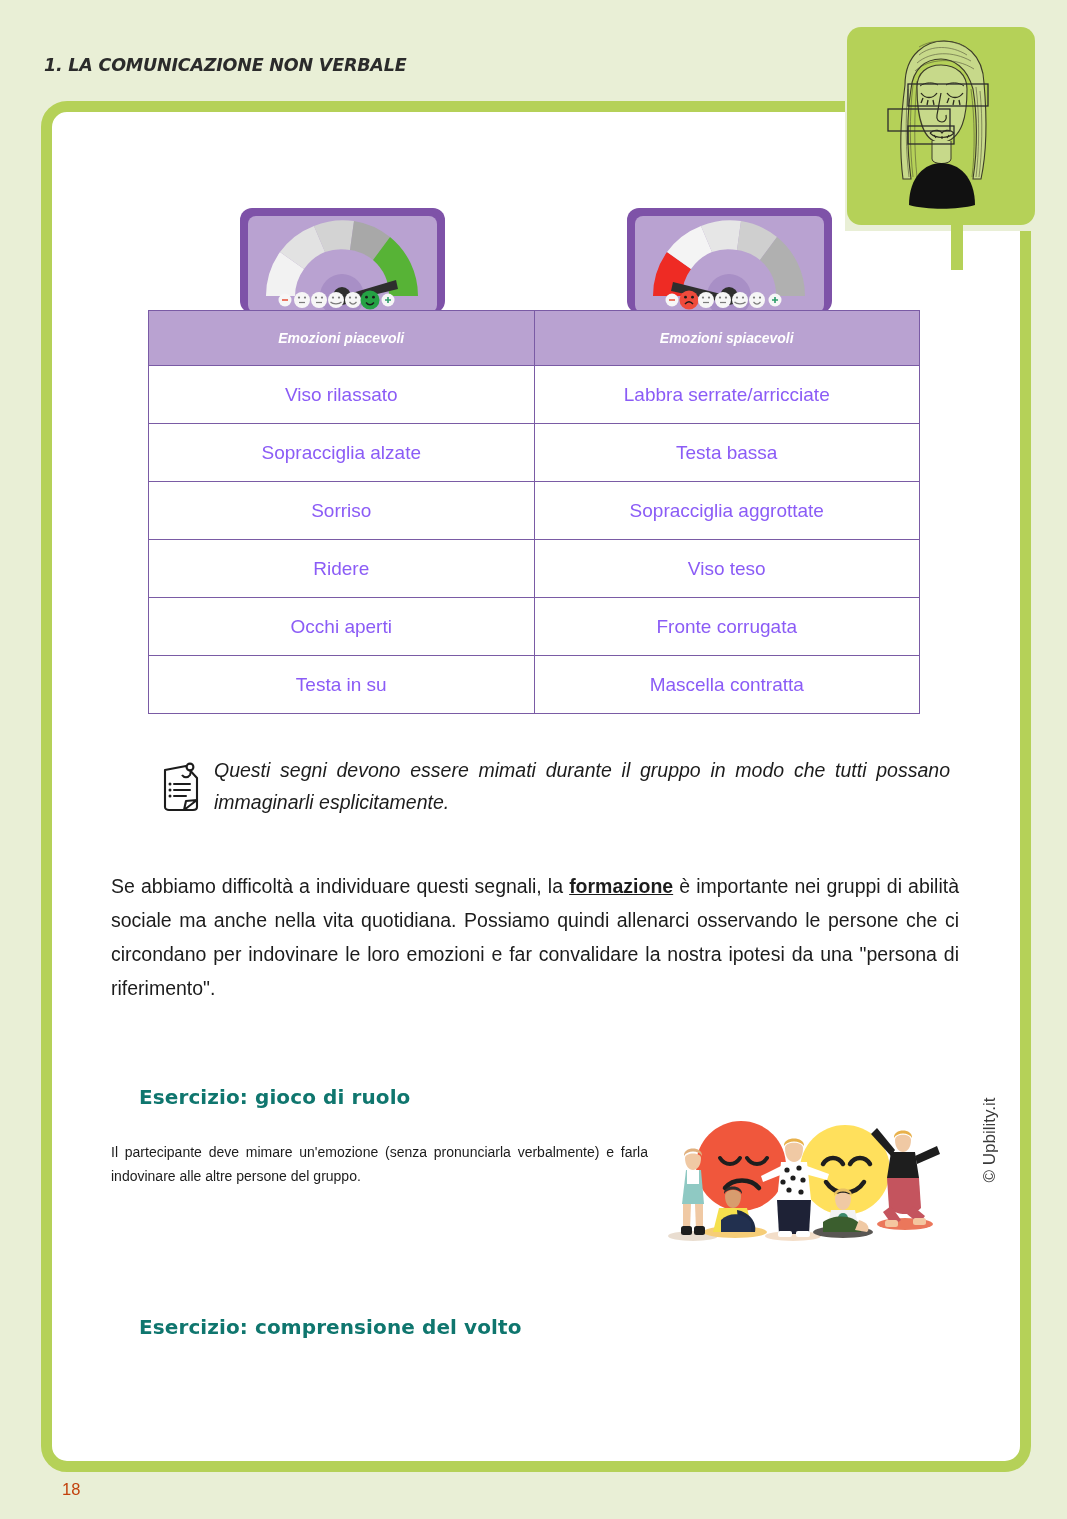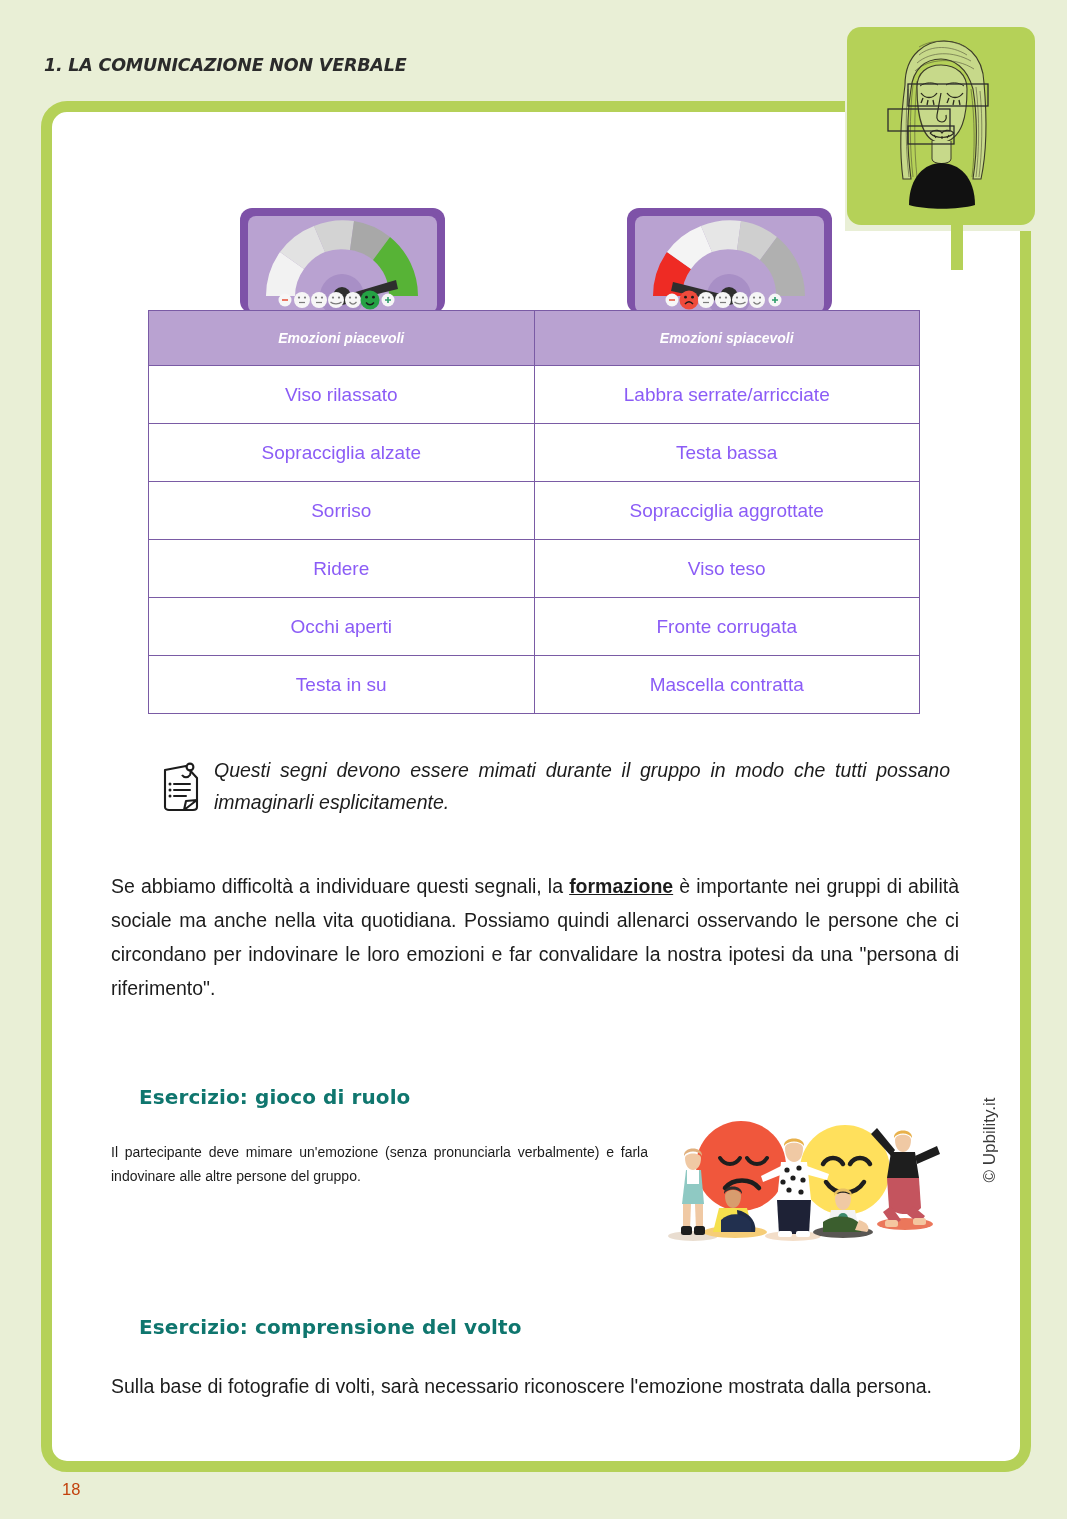--- a/index.html
+++ b/index.html
@@ -498,19 +498,18 @@
         <path d="M224 66 L256 66 L258 96 C250 104, 234 104, 226 96 Z" fill="#c4545e"></path>
         <path d="M228 94 L238 108 L230 114 L220 100 Z" fill="#c4545e"></path>
         <path d="M250 94 L262 104 L256 112 L244 102 Z" fill="#c4545e"></path>
         <rect x="222" y="108" width="13" height="7" rx="2.5" fill="#f4c6a0"></rect>
         <rect x="250" y="106" width="13" height="7" rx="2.5" fill="#f4c6a0"></rect>
       </g>
     </svg>
   </div>
 
   <h3 class="exercise-heading" id="heading-ex2">Esercizio: comprensione del volto</h3>
-  <p class="body-par" id="par-ex2">Sulla base di fotografie di volti, sarà necessario riconoscere l'emozione mostrata dalla persona.</p>
 
   <div class="copyright">© Upbility.it</div>
 
   <div class="page-number">18</div>
 
 </div>
 
 </body></html>

